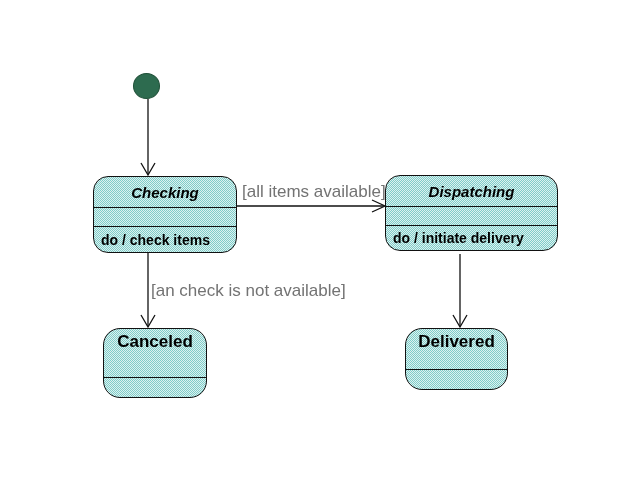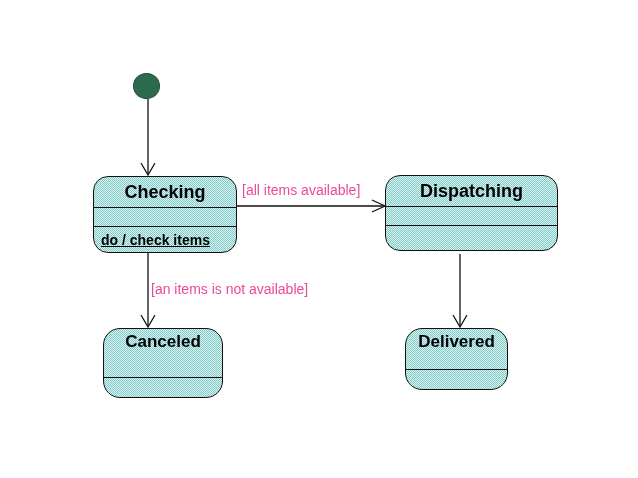--- a/index.html
+++ b/index.html
@@ -37,65 +37,65 @@
     background: repeating-conic-gradient(#7fccc9 0% 25%, #ddf2f0 0% 50%) 0 0 / 2px 2px;
     color: #000000;
     display: flex;
     flex-direction: column;
   }
   .state-big { border-radius: 15px; }
   .state-small { border-radius: 17px; }
 
   .state-checking   { left: 93px;  top: 176px; width: 144px; height: 77px; }
   .state-dispatching{ left: 385px; top: 175px; width: 173px; height: 76px; }
-  .state-canceled   { left: 103px; top: 328px; width: 120px; height: 70px; }
+  .state-canceled   { left: 103px; top: 328px; width: 104px; height: 70px; }
   .state-delivered  { left: 405px; top: 328px; width: 103px; height: 62px; }
 
   .compartment-title {
     flex: 0 0 30px;
     display: flex;
     align-items: center;
     justify-content: center;
     font-weight: bold;
-    font-size: 18px;
+    font-size: 15px;
     letter-spacing: 0px;
     border-bottom: 1.5px solid #111111;
+    font-style: italic;
   }
   .compartment-empty {
     flex: 0 0 18px;
     border-bottom: 1.5px solid #111111;
   }
   .compartment-activity {
     flex: 1 1 auto;
     display: flex;
     align-items: center;
     font-weight: bold;
     font-size: 14px;
     padding-left: 7px;
-    text-decoration: underline;
   }
   
   .compartment-title-tall {
     flex: 1 1 auto;
     display: flex;
     align-items: flex-start;
     justify-content: center;
     padding-top: 3px;
     font-weight: bold;
     font-size: 17px;
     border-bottom: 1.5px solid #111111;
   }
   .compartment-footer {
     flex: 0 0 19px;
   }
 
   .guard-label {
     position: absolute;
-    font-size: 14px;
-    color: #ec4899;
+    font-size: 17px;
+    color: #737373;
     white-space: nowrap;
   }
   .guard-all-items { left: 242px; top: 182px; }
   .guard-not-available { left: 151px; top: 281px; }
 </style>
 </head>
 <body>
 
 <div class="canvas">
 
@@ -122,28 +122,29 @@
 
   <div class="state state-big state-checking">
     <div class="compartment-title">Checking</div>
     <div class="compartment-empty"></div>
     <div class="compartment-activity">do / check items</div>
   </div>
 
   <div class="state state-big state-dispatching">
     <div class="compartment-title">Dispatching</div>
     <div class="compartment-empty"></div>
+    <div class="compartment-activity">do / initiate delivery</div>
   </div>
 
   <div class="state state-small state-canceled">
     <div class="compartment-title-tall">Canceled</div>
     <div class="compartment-footer"></div>
   </div>
 
   <div class="state state-small state-delivered">
     <div class="compartment-title-tall">Delivered</div>
     <div class="compartment-footer"></div>
   </div>
 
   <div class="guard-label guard-all-items">[all items available]</div>
-  <div class="guard-label guard-not-available">[an items is not available]</div>
+  <div class="guard-label guard-not-available">[an check is not available]</div>
 
 </div>
 
 </body></html>

